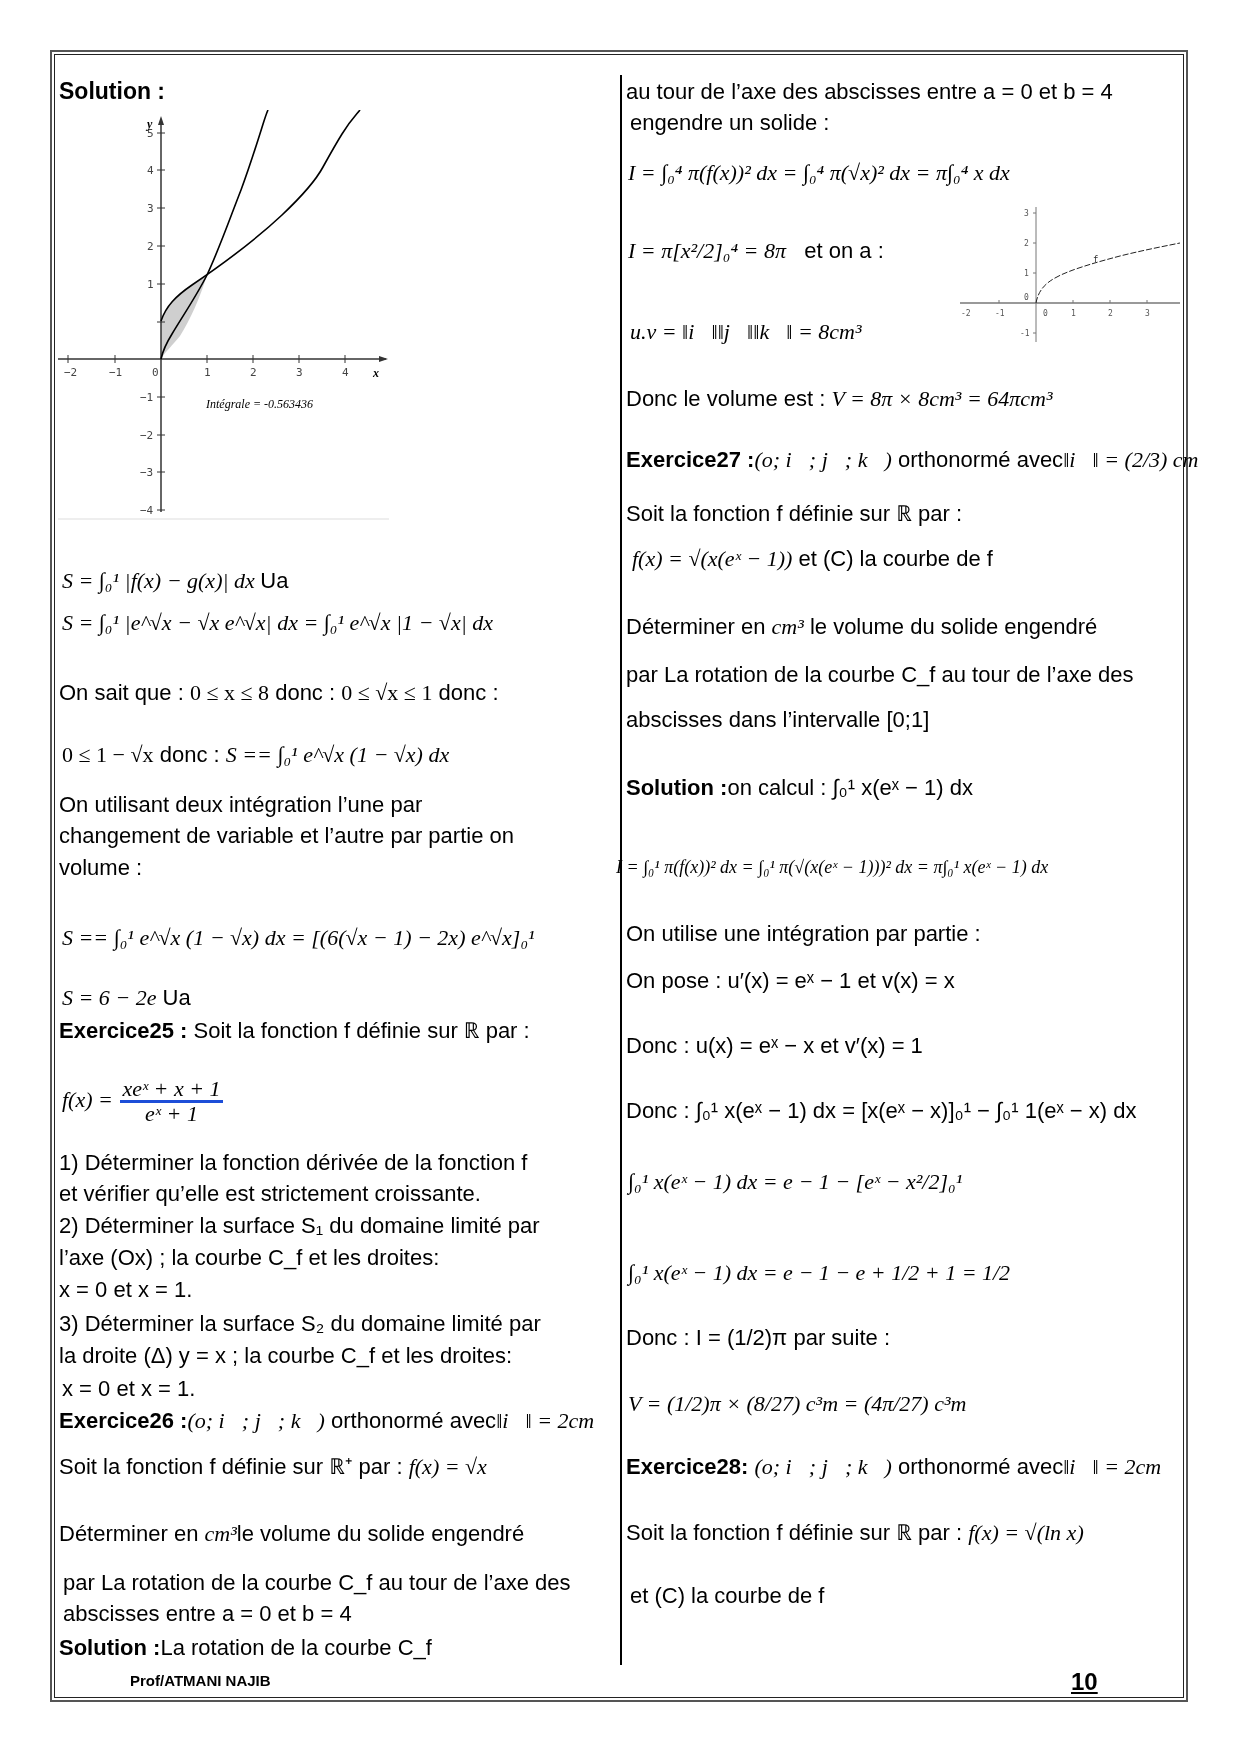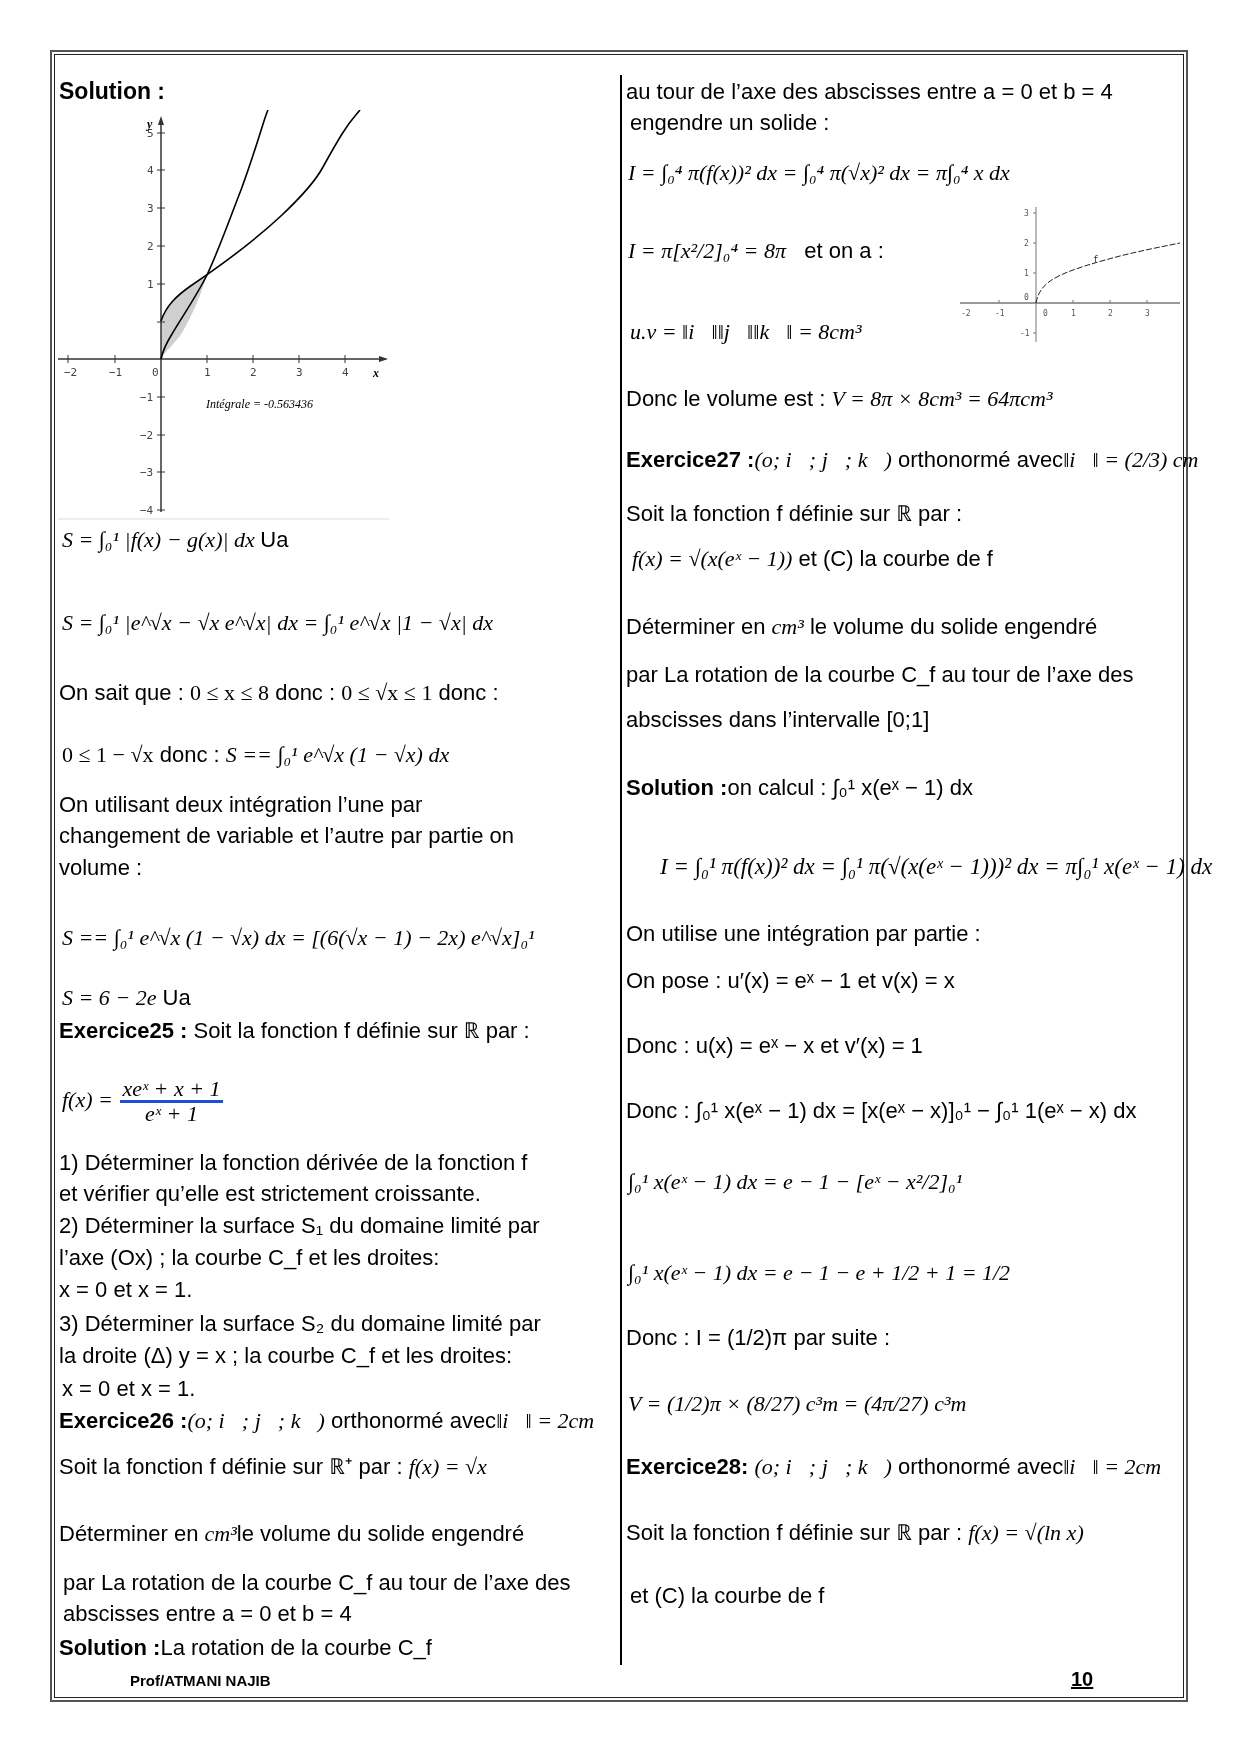--- a/index.html
+++ b/index.html
@@ -8,21 +8,21 @@
   .frame-inner { position:absolute; left:54px; top:54px; width:1130px; height:1644px; border:1px solid #222; box-sizing:border-box; }
   .col-divider { position:absolute; left:620px; top:75px; width:2px; height:1590px; background:#000; }
   .line { position:absolute; white-space:nowrap; font-size:22px; line-height:26px; }
   .m { font-family:"Liberation Serif", serif; font-style:italic; }
   .mr { font-family:"Liberation Serif", serif; }
   .b { font-weight:bold; }
   .frac { display:inline-block; vertical-align:middle; text-align:center; font-family:"Liberation Serif", serif; line-height:22px; margin:0 2px; }
   .frac .num { display:block; border-bottom:3px solid #1d4ed8; padding:0 2px; }
   .frac .den { display:block; padding:0 2px; }
   .footer-author { position:absolute; left:130px; top:1672px; font-size:15px; font-weight:bold; }
-  .footer-page { position:absolute; left:1071px; top:1668px; font-size:20px; font-weight:bold; text-decoration:underline; }
+  .footer-page { position:absolute; left:1071px; top:1668px; font-size:24px; font-weight:bold; text-decoration:underline; }
   svg text { font-family:"DejaVu Sans Mono", monospace; }
 </style>
 </head>
 <body>
 
 <div class="frame-outer"></div>
 <div class="frame-inner"></div>
 <div class="col-divider"></div>
 
 <div class="line b" style="left:59px;top:78px;font-size:23px;">Solution :</div>
@@ -75,21 +75,21 @@
   <text x="140" y="476" font-size="11" fill="#444">−3</text>
   <text x="140" y="514" font-size="11" fill="#444">−4</text>
   <text x="147" y="128" font-size="12" font-style="italic" font-weight="bold" style="font-family:'Liberation Serif',serif">y</text>
 
   <path d="M161,321 C166,306 176,296 192,285 C220,266 250,245 282,215 C300,198 316,180 323,167 C328,158 334,147 342,134 C350,121 356,115 360,110" fill="none" stroke="#000" stroke-width="1.6"></path>
   <path d="M161,359 C163,350 167,342 172,334 C184,314 197,295 207,275 C220,247 230,218 241,190 C251,163 258,140 264,121 C266,115 267,112 268,110" fill="none" stroke="#000" stroke-width="1.6"></path>
   <text x="206" y="408" font-size="12" font-style="italic" style="font-family:'Liberation Serif',serif">Intégrale = -0.563436</text>
   <line x1="58" y1="519" x2="389" y2="519" stroke="#ddd" stroke-width="1"></line>
 </svg>
 
-<div class="line m" style="left:62px;top:527px;">
+<div class="line m" style="left:62px;top:568px;">
   <span>S = ∫₀¹ |f(x) − g(x)| dx</span> <span class="mr" style="font-style:normal;font-family:'Liberation Sans',sans-serif;">Ua</span>
 </div>
 <div class="line m" style="left:62px;top:610px;">S = ∫₀¹ |e^√x − √x e^√x| dx = ∫₀¹ e^√x |1 − √x| dx</div>
 
 <div class="line" style="left:59px;top:680px;">
   <span>On sait que :</span>
   <span class="mr">0 ≤ x ≤ 8</span>
   <span>donc :</span>
   <span class="mr">0 ≤ √x ≤ 1</span>
   <span>donc :</span>
@@ -192,21 +192,21 @@
   <span class="m">f(x) = √(x(eˣ − 1))</span> <span>et (C) la courbe de f</span>
 </div>
 <div class="line" style="left:626px;top:614px;">
   <span>Déterminer en</span> <span class="m">cm³</span> <span>le volume du solide engendré</span>
 </div>
 <div class="line" style="left:626px;top:662px;">par La rotation de la courbe C_f au tour de l’axe des</div>
 <div class="line" style="left:626px;top:707px;">abscisses dans l’intervalle [0;1]</div>
 <div class="line" style="left:626px;top:775px;">
   <span class="b">Solution :</span><span>on calcul : ∫₀¹ x(eˣ − 1) dx</span>
 </div>
-<div class="line m" style="left:660px;top:854px;font-size:23px;">I = ∫₀¹ π(f(x))² dx = ∫₀¹ π(√(x(eˣ − 1)))² dx = π∫₀¹ x(eˣ − 1) dx</div>
+<div class="line m" style="left:616px;top:854px;font-size:18px;">I = ∫₀¹ π(f(x))² dx = ∫₀¹ π(√(x(eˣ − 1)))² dx = π∫₀¹ x(eˣ − 1) dx</div>
 <div class="line" style="left:626px;top:921px;">On utilise une intégration par partie :</div>
 <div class="line" style="left:626px;top:968px;">On pose : u′(x) = eˣ − 1  et  v(x) = x</div>
 <div class="line" style="left:626px;top:1033px;">Donc : u(x) = eˣ − x  et  v′(x) = 1</div>
 <div class="line" style="left:626px;top:1098px;">Donc : ∫₀¹ x(eˣ − 1) dx = [x(eˣ − x)]₀¹ − ∫₀¹ 1(eˣ − x) dx</div>
 <div class="line m" style="left:628px;top:1169px;">∫₀¹ x(eˣ − 1) dx = e − 1 − [eˣ − x²/2]₀¹</div>
 <div class="line m" style="left:628px;top:1260px;">∫₀¹ x(eˣ − 1) dx = e − 1 − e + 1/2 + 1 = 1/2</div>
 <div class="line" style="left:626px;top:1325px;">Donc : I = (1/2)π  par suite :</div>
 <div class="line m" style="left:628px;top:1391px;">V = (1/2)π × (8/27) c³m = (4π/27) c³m</div>
 
 <div class="line" style="left:626px;top:1454px;">

